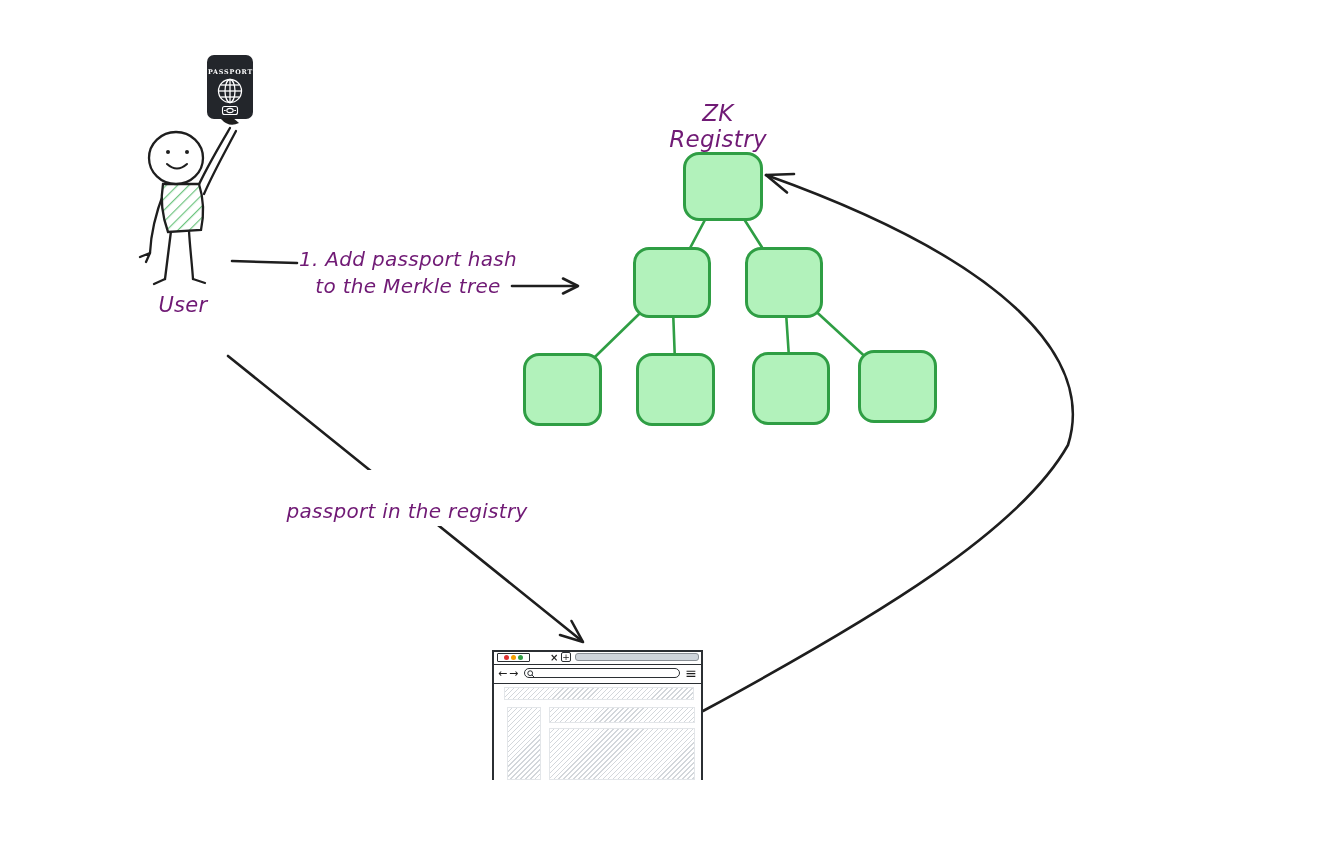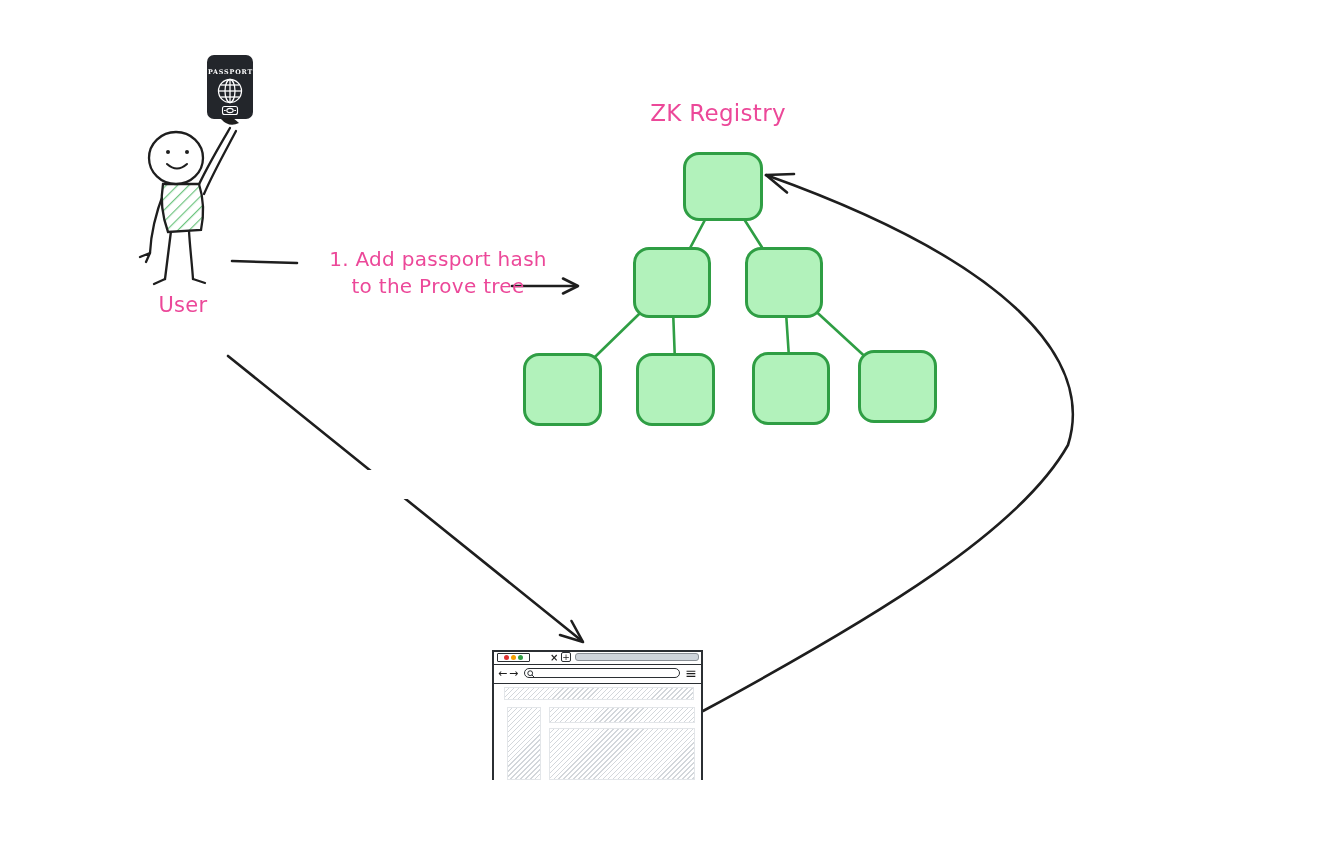--- a/index.html
+++ b/index.html
@@ -7,24 +7,24 @@
     position:relative;width:1320px;height:780px;background:#ffffff;
     font-family:"DejaVu Sans",sans-serif;color:#1e1e1e;overflow:hidden;
   }
   .scene{position:absolute;left:0;top:0;width:1320px;height:868px;}
   
   .merkle-node{
     position:absolute;box-sizing:border-box;
     background:#b2f2bb;border:3px solid #2f9e44;border-radius:16px;
   }
   
-  .lbl{position:absolute;color:#ec4899;letter-spacing:.3px;}
+  .lbl{position:absolute;color:#701a75;letter-spacing:.3px;font-style:italic;}
   .step{
     position:absolute;text-align:center;font-size:20px;line-height:27px;
-    background:#ffffff;padding:1px 4px;white-space:nowrap;margin-left:30px;
+    background:#ffffff;padding:1px 4px;white-space:nowrap;
   }
   .step.no-bg{background:transparent;}
   .title{font-size:23px;}
   .actor-label{font-size:21px;text-align:center;}
   .dapp-label{font-size:26px;}
   
   .browser{
     position:absolute;left:492px;top:650px;width:211px;height:138px;
     box-sizing:border-box;border:2px solid #2b2f33;background:#fff;
   }
@@ -177,23 +177,24 @@
       <div class="hatch h-bigblock"></div>
     </div>
   </div>
 
   <div class="lbl title" style="left:650px;top:100px;width:136px;text-align:center;">ZK Registry</div>
 
   <div class="lbl actor-label" style="left:145px;top:293px;width:76px;">User</div>
 
   <div class="lbl step no-bg" style="left:288px;top:245px;width:232px;">
     <span>1. Add passport hash</span><br>
-    <span>to the Prove tree</span>
+    <span>to the Merkle tree</span>
   </div>
 
   <div class="lbl step" style="left:278px;top:470px;width:250px;">
     <br>
+    <span>passport in the registry</span>
   </div>
 
 
   <div class="lbl actor-label dapp-label" style="left:538px;top:792px;width:90px;">DApp</div>
 
 </div>
 
 </body></html>

